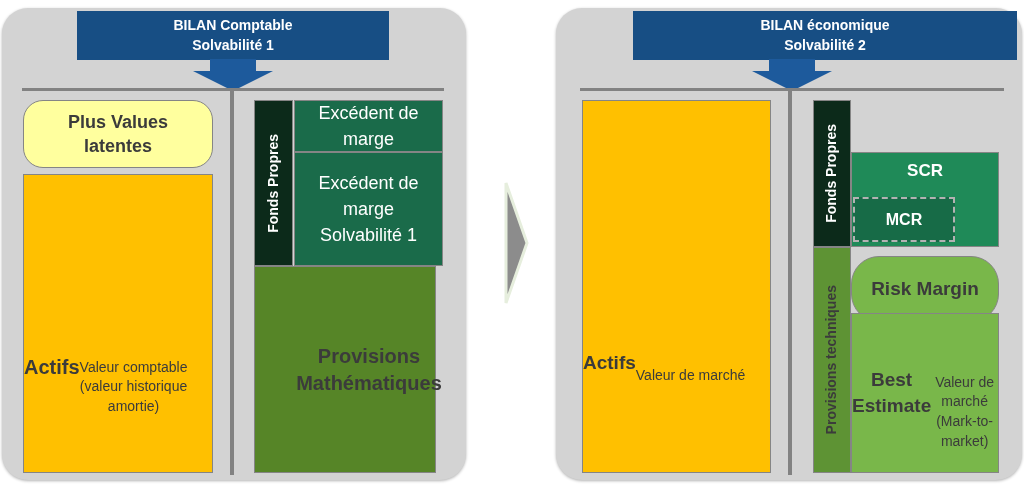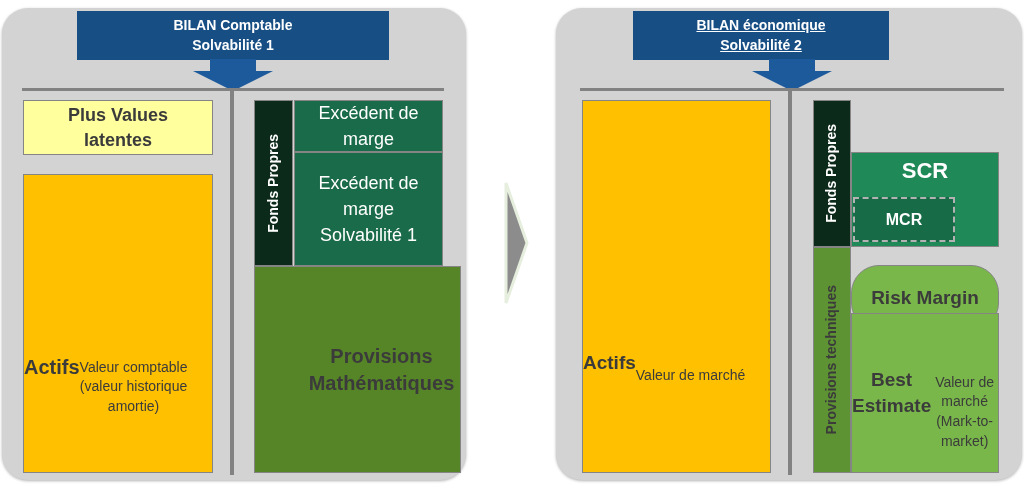--- a/index.html
+++ b/index.html
@@ -49,52 +49,52 @@
 Solvabilité 1</div>
 
   <div class="abs" style="left:191px; top:51px; width:80px;">
     <div class="arrow-stem"></div>
     <div class="arrow-head"></div>
   </div>
 
   <div class="abs hline" style="left:20px; top:80px; width:422px;"></div>
   <div class="abs vline" style="left:228px; top:80px; height:387px;"></div>
 
-  <div class="abs flexc block pre b f18" style="left:21px; top:92px; width:190px; height:55px; background:var(--pale_yellow);">Plus Values
+  <div class="abs flexc block pre b f18" style="left:21px; top:92px; width:190px; height:68px; background:var(--pale_yellow);border-radius:20px;">Plus Values
 latentes</div>
 
   <div class="abs block col" style="left:21px; top:166px; width:190px; height:299px; background:var(--orange); padding-top:88px;">
     <div class="b f20">Actifs</div>
     <div class="pre f14" style="margin-top:39px;">Valeur comptable
 (valeur historique
 amortie)</div>
   </div>
 
   <div class="abs flexc block" style="left:252px; top:92px; width:39px; height:166px; background:var(--near_black_green);">
     <span class="vtext white b f14">Fonds Propres</span>
   </div>
 
   <div class="abs flexc block pre white f13" style="left:292px; top:92px; width:149px; height:52px; background:var(--dark_green);">Excédent de
 marge</div>
 
   <div class="abs flexc block pre white f13" style="left:292px; top:144px; width:149px; height:114px; background:var(--dark_green);">Excédent de
 marge
 Solvabilité 1</div>
 
-  <div class="abs flexc block pre b f20" style="left:252px; top:258px; width:207px; height:207px; background:var(--olive);padding-left:48px;">Provisions
+  <div class="abs flexc block pre b f20" style="left:252px; top:258px; width:182px; height:207px; background:var(--olive);padding-left:48px;">Provisions
 Mathématiques</div>
 </div>
 
 <svg class="abs" style="left:504px; top:181px;" width="25" height="124" viewBox="0 0 25 124">
   <polygon points="2,2 23,62 2,122" fill="#8c8c8c" stroke="#e6eedd" stroke-width="3"></polygon>
 </svg>
 
 <div class="panel" style="left:556px; top:8px; width:466px; height:472px;">
 
-  <div class="abs flexc header-box pre" style="left:77px; top:3px; width:256px; height:49px;text-decoration:underline;">BILAN économique
+  <div class="abs flexc header-box pre" style="left:77px; top:3px; width:384px; height:49px;">BILAN économique
 Solvabilité 2</div>
 
   <div class="abs" style="left:196px; top:51px; width:80px;">
     <div class="arrow-stem"></div>
     <div class="arrow-head"></div>
   </div>
 
   <div class="abs hline" style="left:24px; top:80px; width:424px;"></div>
   <div class="abs vline" style="left:232px; top:80px; height:387px;"></div>
 
@@ -102,29 +102,29 @@
     <div class="b f19">Actifs</div>
     <div class="f14" style="margin-top:26px;">Valeur de marché</div>
   </div>
 
   <div class="abs flexc block" style="left:257px; top:92px; width:38px; height:147px; background:var(--near_black_green);">
     <span class="vtext white b f14">Fonds Propres</span>
   </div>
 
 
   <div class="abs block" style="left:295px; top:144px; width:148px; height:95px; background:var(--emerald);">
-    <div class="flexc white b" style="height:36px; font-size:22px;">SCR</div>
+    <div class="flexc white b" style="height:36px; font-size:17px;">SCR</div>
     <div class="abs flexc white b f16" style="left:1px; top:44px; width:102px; height:45px; background:var(--mcr_green); border:2px dashed #b2b2b2;">MCR</div>
   </div>
 
   <div class="abs flexc block" style="left:257px; top:239px; width:38px; height:226px; background:var(--olive_side);">
     <span class="vtext dark b f14">Provisions techniques</span>
   </div>
 
-  <div class="abs flexc block b f19" style="left:295px; top:257px; width:148px; height:66px; background:var(--light_green);border-radius:28px;">Risk Margin</div>
+  <div class="abs flexc block b f19" style="left:295px; top:248px; width:148px; height:66px; background:var(--light_green);border-radius:28px;">Risk Margin</div>
 
   <div class="abs block col" style="left:295px; top:305px; width:148px; height:160px; background:var(--light_green); ">
     <div class="pre b f19">Best
 Estimate</div>
     <div class="pre f14" style="margin-top:38px;">Valeur de marché
 (Mark-to-market)</div>
   </div>
 </div>
 
 </body></html>

